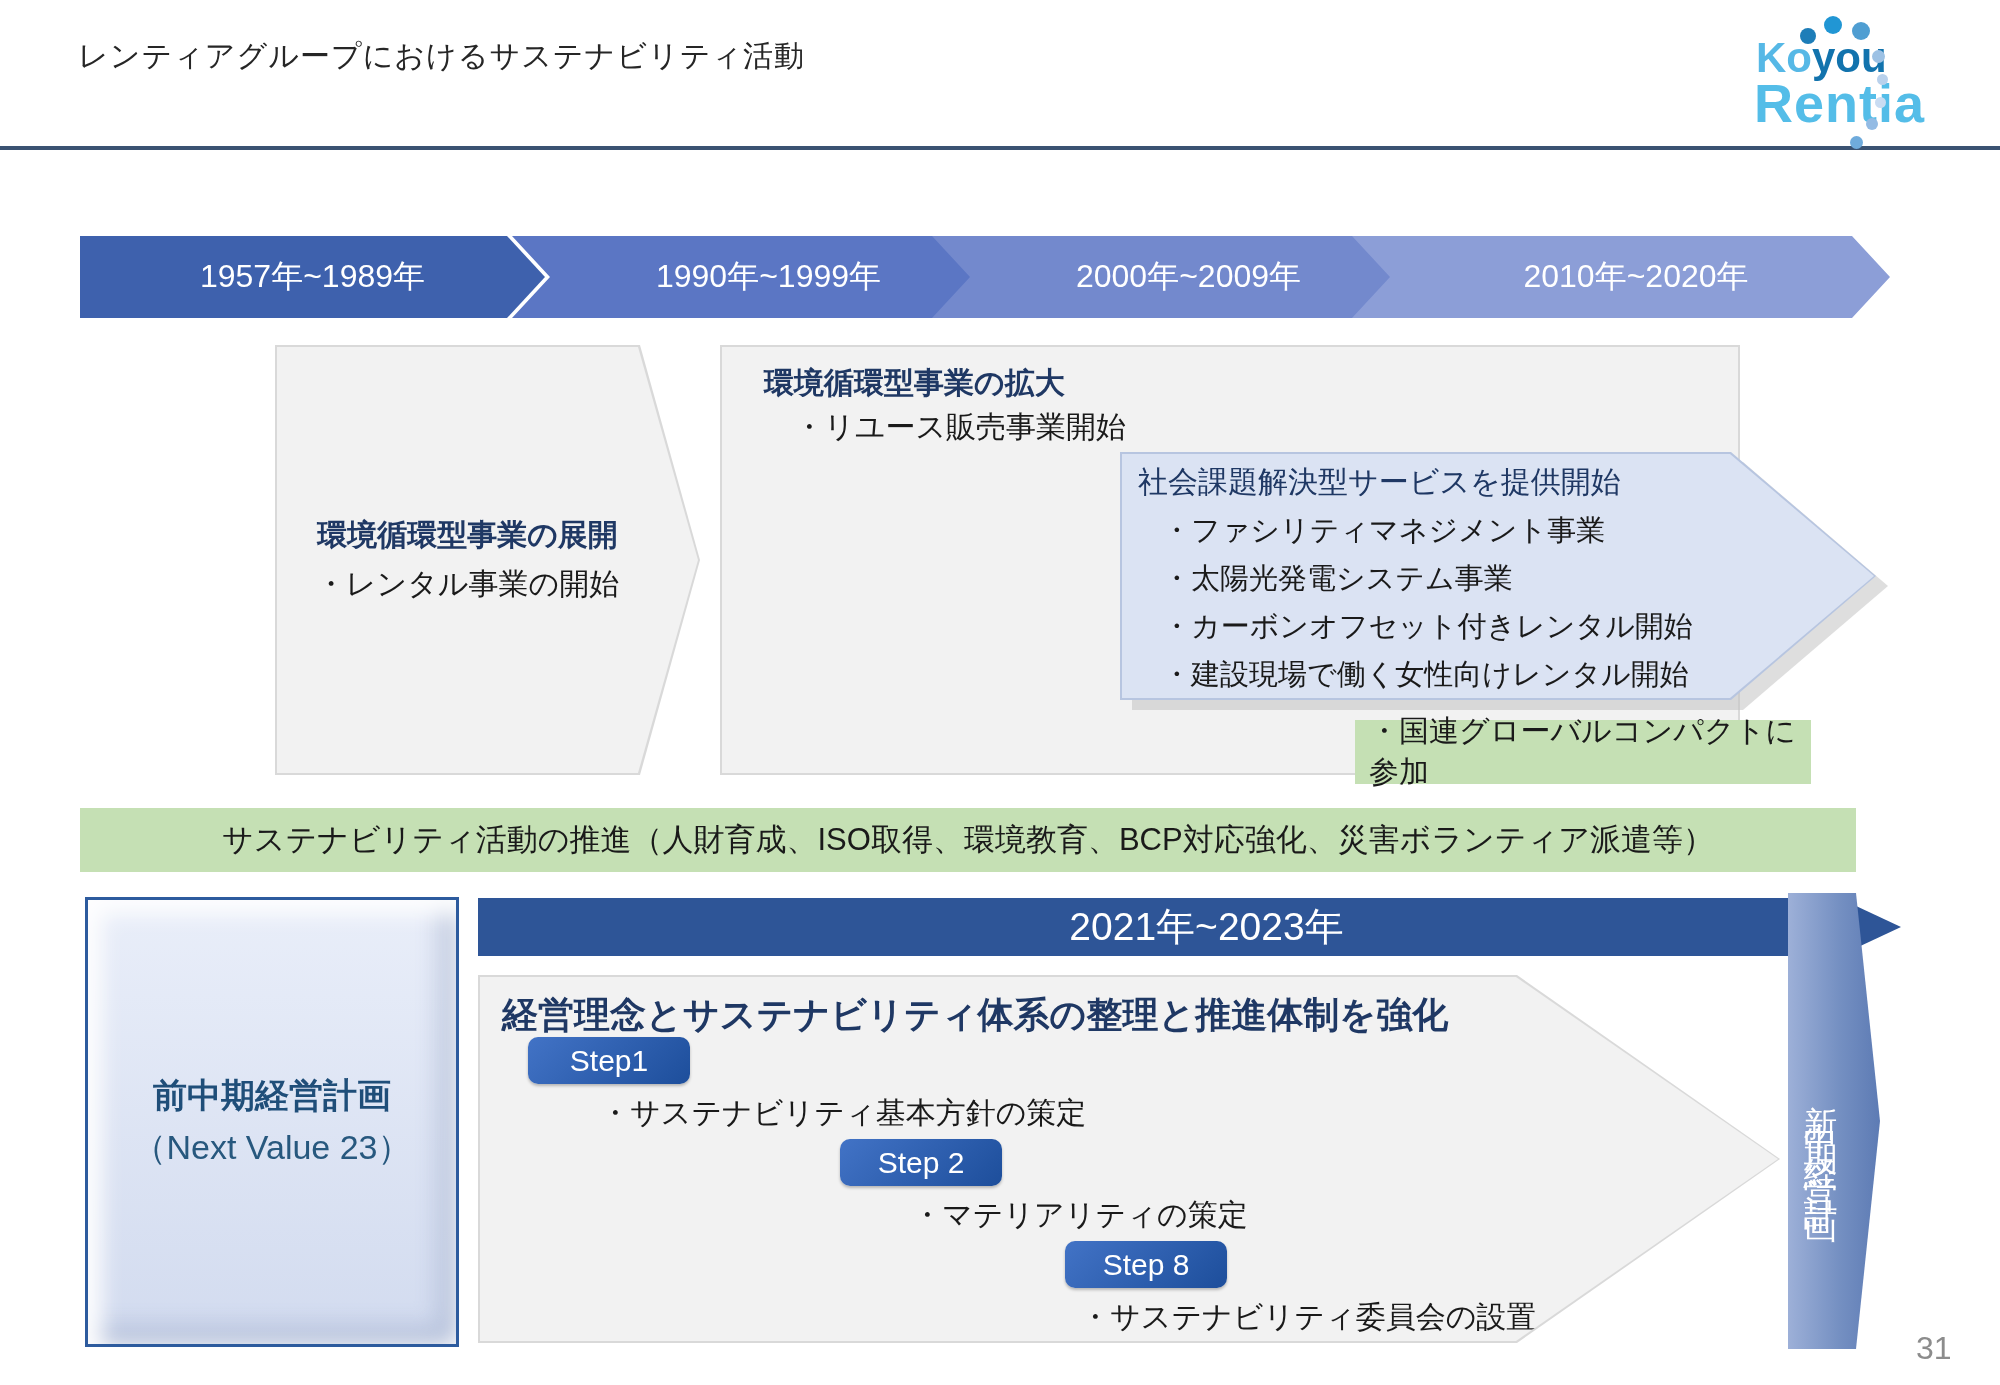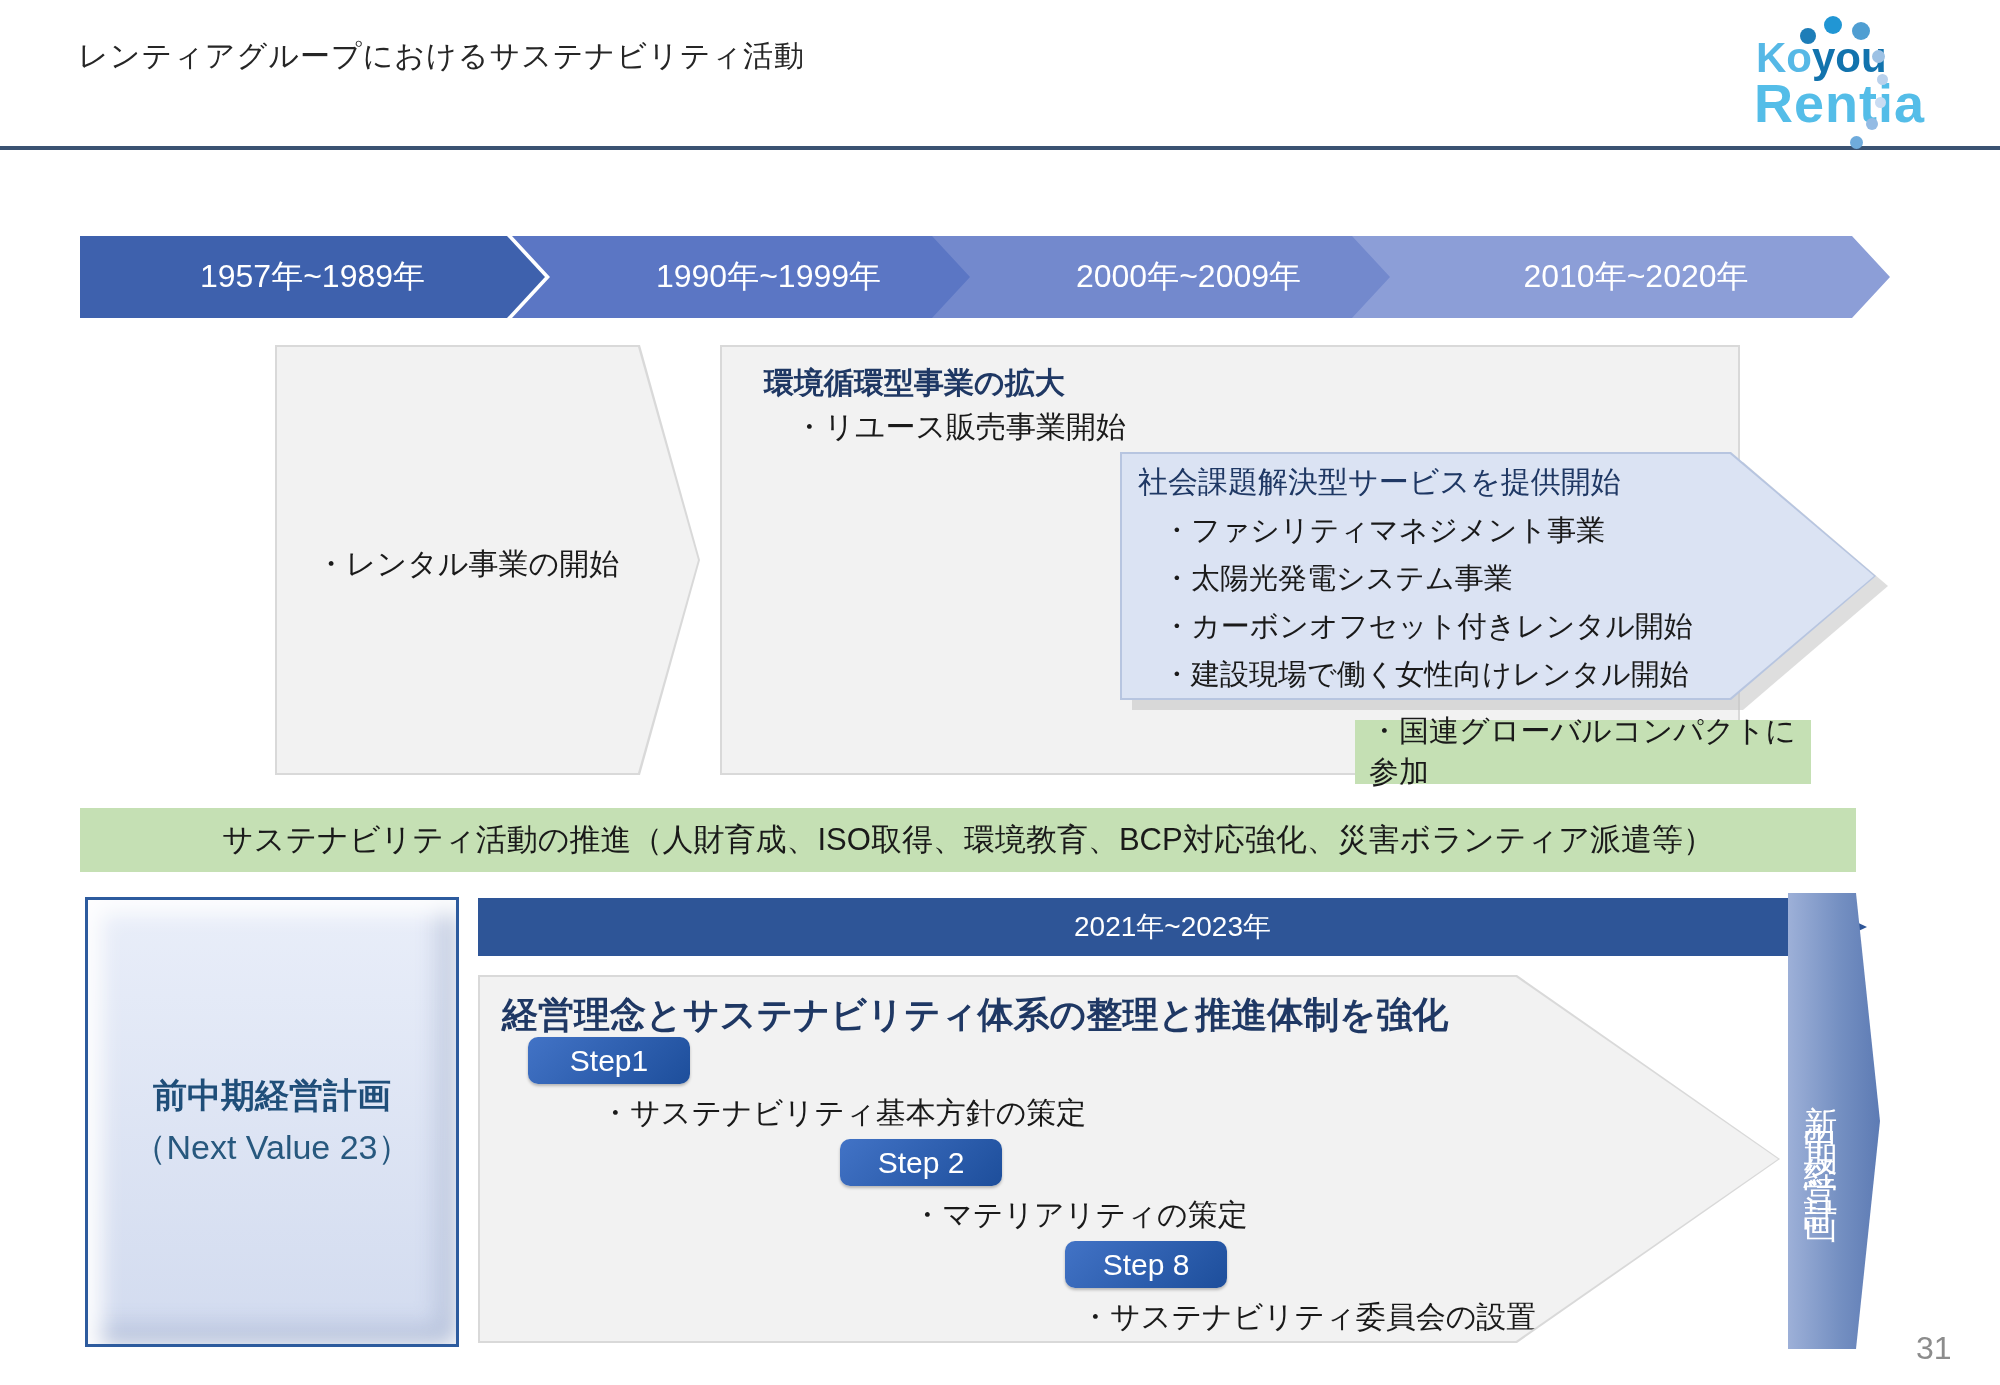--- a/index.html
+++ b/index.html
@@ -68,21 +68,21 @@
   
   .prev-box{left:85px;top:897px;width:374px;height:450px;box-sizing:border-box;
     border:3px solid #2d5b9e;background:linear-gradient(180deg,#e9eef9 0%,#d2dbef 100%);
     box-shadow:inset 0 0 26px rgba(255,255,255,.95),inset 14px 14px 22px rgba(255,255,255,.85),inset -14px -14px 24px rgba(110,130,175,.45);
     display:flex;flex-direction:column;align-items:center;justify-content:center;}
   .prev-title{font-size:34px;font-weight:bold;color:#1f4e79;}
   .prev-sub{font-size:34px;color:#27587e;margin-top:6px;}
 
   .band2021{left:478px;top:898px;width:1389px;height:58px;background:#2e5597;
     clip-path:polygon(0 0,calc(100% - 62px) 0,100% 50%,calc(100% - 62px) 100%,0 100%);
-    display:flex;align-items:center;justify-content:center;color:#fff;font-size:28px;}
+    display:flex;align-items:center;justify-content:center;color:#fff;font-size:39px;padding-left:34px;}
 
   .bottom-box{left:478px;top:975px;width:1302px;height:368px;background:#d9d9d9;
     clip-path:polygon(0 0,calc(100% - 263px) 0,100% 50%,calc(100% - 263px) 100%,0 100%);}
   .bottom-inner{position:absolute;inset:2px;background:#f2f2f2;
     clip-path:polygon(0 0,calc(100% - 262px) 0,100% 50%,calc(100% - 262px) 100%,0 100%);}
   .bottom-title{position:absolute;left:22px;top:14px;font-size:36px;font-weight:bold;color:#1f3864;}
   .step-btn{position:absolute;width:162px;height:47px;border-radius:10px;
     background:linear-gradient(135deg,#4273c6 0%,#1d4e9b 100%);
     display:flex;align-items:center;justify-content:center;color:#fff;font-size:30px;
     box-shadow:0 2px 3px rgba(0,0,0,.25);}
@@ -127,20 +127,21 @@
   <div class="abs timeline">
     <div class="tl-seg tl1 clip-first">1957年~1989年</div>
     <div class="tl-seg tl2 clip-mid">1990年~1999年</div>
     <div class="tl-seg tl3 clip-mid">2000年~2009年</div>
     <div class="tl-seg tl4 clip-mid">2010年~2020年</div>
   </div>
 
   <div class="abs box1 penta-outer clip-penta1">
     <div class="penta-inner clip-penta1">
       <div class="box1-content">
+        <div class="box-title">環境循環型事業の展開</div>
         <div class="box-item">・レンタル事業の開始</div>
       </div>
     </div>
   </div>
 
   <div class="abs box2">
     <div class="box2-title">環境循環型事業の拡大</div>
     <div class="box2-item">・リユース販売事業開始</div>
   </div>
 

